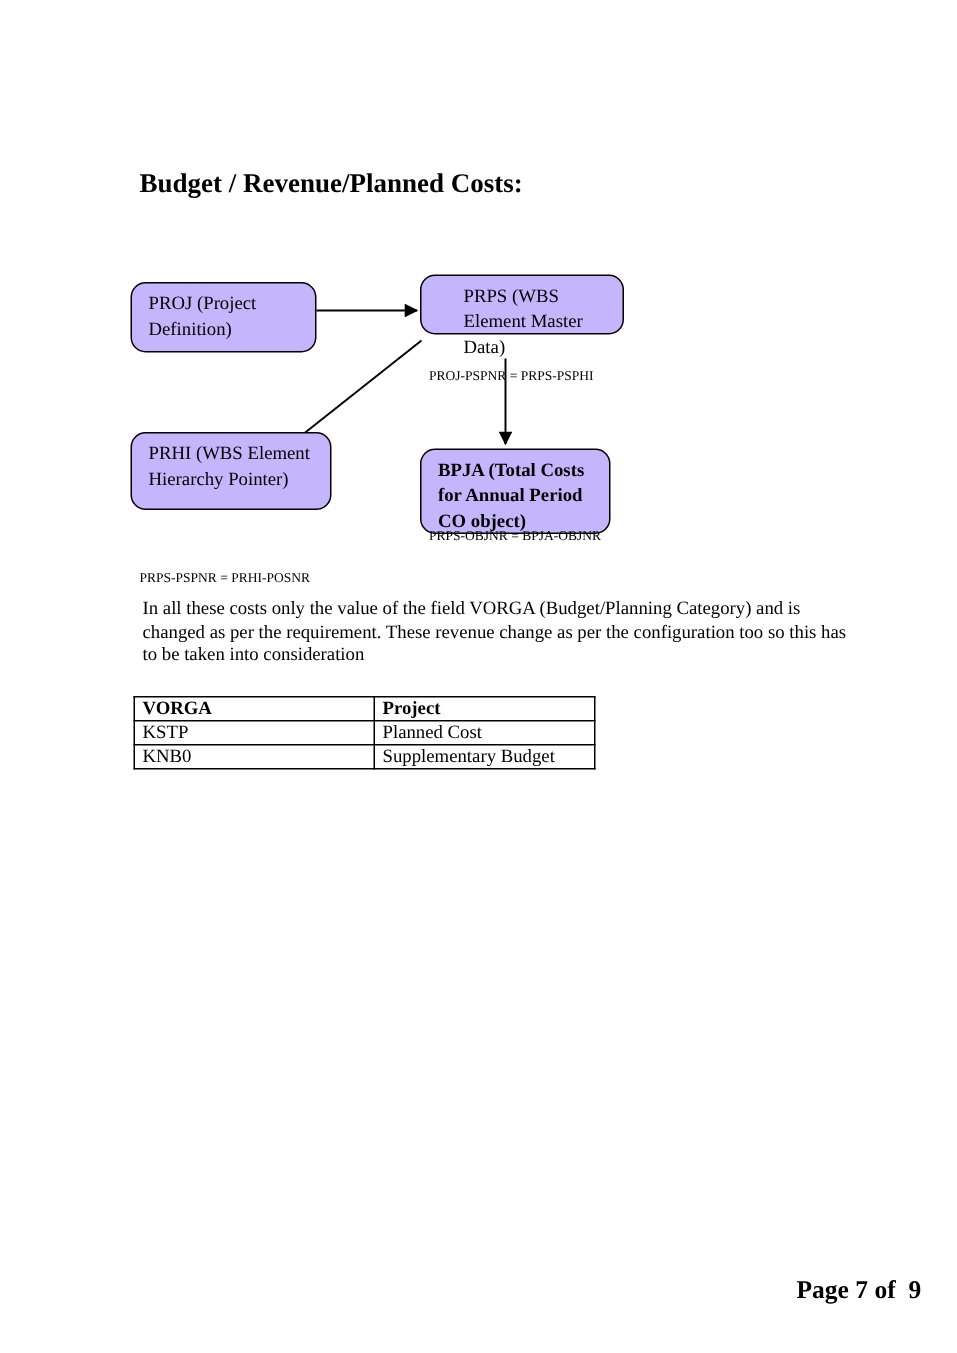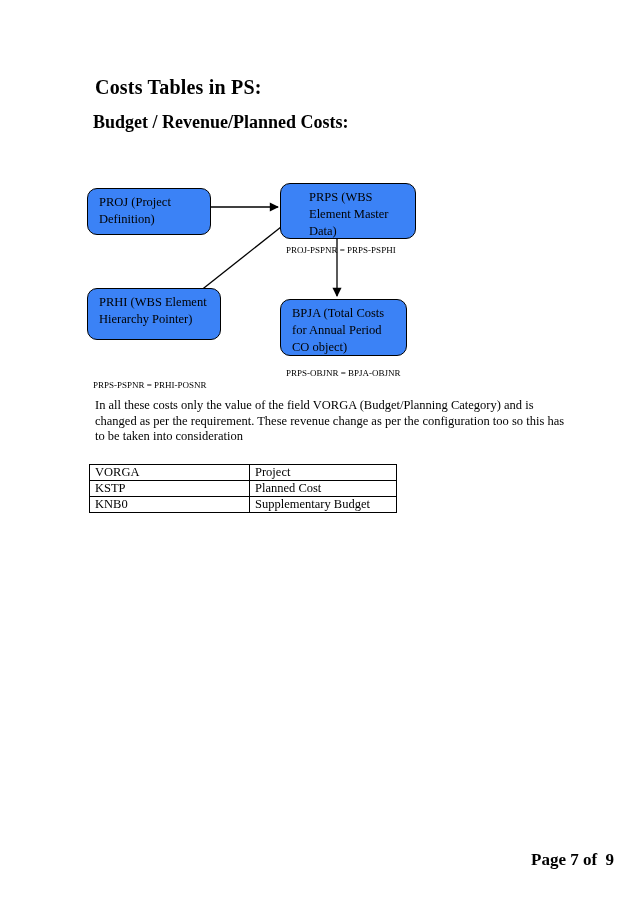--- a/index.html
+++ b/index.html
@@ -29,44 +29,44 @@
     font-size: 18px;
     font-weight: bold;
   }
 
   
   .diagram-box {
     position: absolute;
     box-sizing: border-box;
     border: 1.5px solid #000000;
     border-radius: 10px;
-    background: #3b82f6;
+    background: #c4b5fd;
     font-size: 12.5px;
     line-height: 17px;
     padding: 5px 8px 0 11px;
   }
   #box-proj { left: 87px;  top: 188px; width: 124px; height: 47px; }
-  #box-prps { left: 280px; top: 183px; width: 136px; height: 56px; padding-left: 28px; }
+  #box-prps { left: 280px; top: 183px; width: 136px; height: 40px; padding-left: 28px; }
   #box-prhi { left: 87px;  top: 288px; width: 134px; height: 52px; }
-  #box-bpja { left: 280px; top: 299px; width: 127px; height: 57px; }
+  #box-bpja { left: 280px; top: 299px; width: 127px; height: 57px; font-weight: bold; }
 
   #arrow-layer {
     left: 80px; top: 175px;
     width: 350px; height: 215px;
   }
 
   .relation-label {
     position: absolute;
     font-size: 9px;
     line-height: 11px;
     white-space: pre;
   }
   #relation-proj-prps { left: 286px; top: 245px; }
   #relation-prps-prhi { left: 93px;  top: 380px; }
-  #relation-prps-bpja { left: 286px; top: 368px; }
+  #relation-prps-bpja { left: 286px; top: 352px; }
 
   #body-paragraph {
     left: 95px; top: 398px;
     width: 478px;
     font-size: 12.5px;
     line-height: 15.5px;
   }
 
   #vorga-table {
     position: absolute;
@@ -76,36 +76,35 @@
     font-size: 12.5px;
   }
   #vorga-table th, #vorga-table td {
     border: 1px solid #000000;
     padding: 1px 4px 1px 5px;
     text-align: left;
     line-height: 13px;
     height: 13px;
     font-weight: normal;
   }
-  #vorga-table th { font-weight: normal; }
+  #vorga-table th { font-weight: bold; }
   #vorga-table .col-vorga { width: 150px; }
 
   #page-footer {
     left: 531px; top: 850px;
     font-size: 17px;
     font-weight: bold;
     white-space: pre;
   }
 </style>
 </head>
 <body>
 
 <div id="page">
 
-  <div id="doc-title" class="abs">Costs Tables in PS:</div>
 
   <div id="doc-subtitle" class="abs">Budget / Revenue/Planned Costs:</div>
 
   <svg id="arrow-layer" class="abs" viewBox="0 0 350 215" xmlns="http://www.w3.org/2000/svg">
     <defs>
       <marker id="arrowhead" viewBox="0 0 10 10" refX="9" refY="5" markerWidth="9" markerHeight="7" orient="auto-start-reverse">
         <path d="M0,0 L10,5 L0,10 z" fill="#000000"></path>
       </marker>
     </defs>
     <line x1="131" y1="32" x2="198" y2="32" stroke="#000000" stroke-width="1.3" marker-end="url(#arrowhead)"></line>

